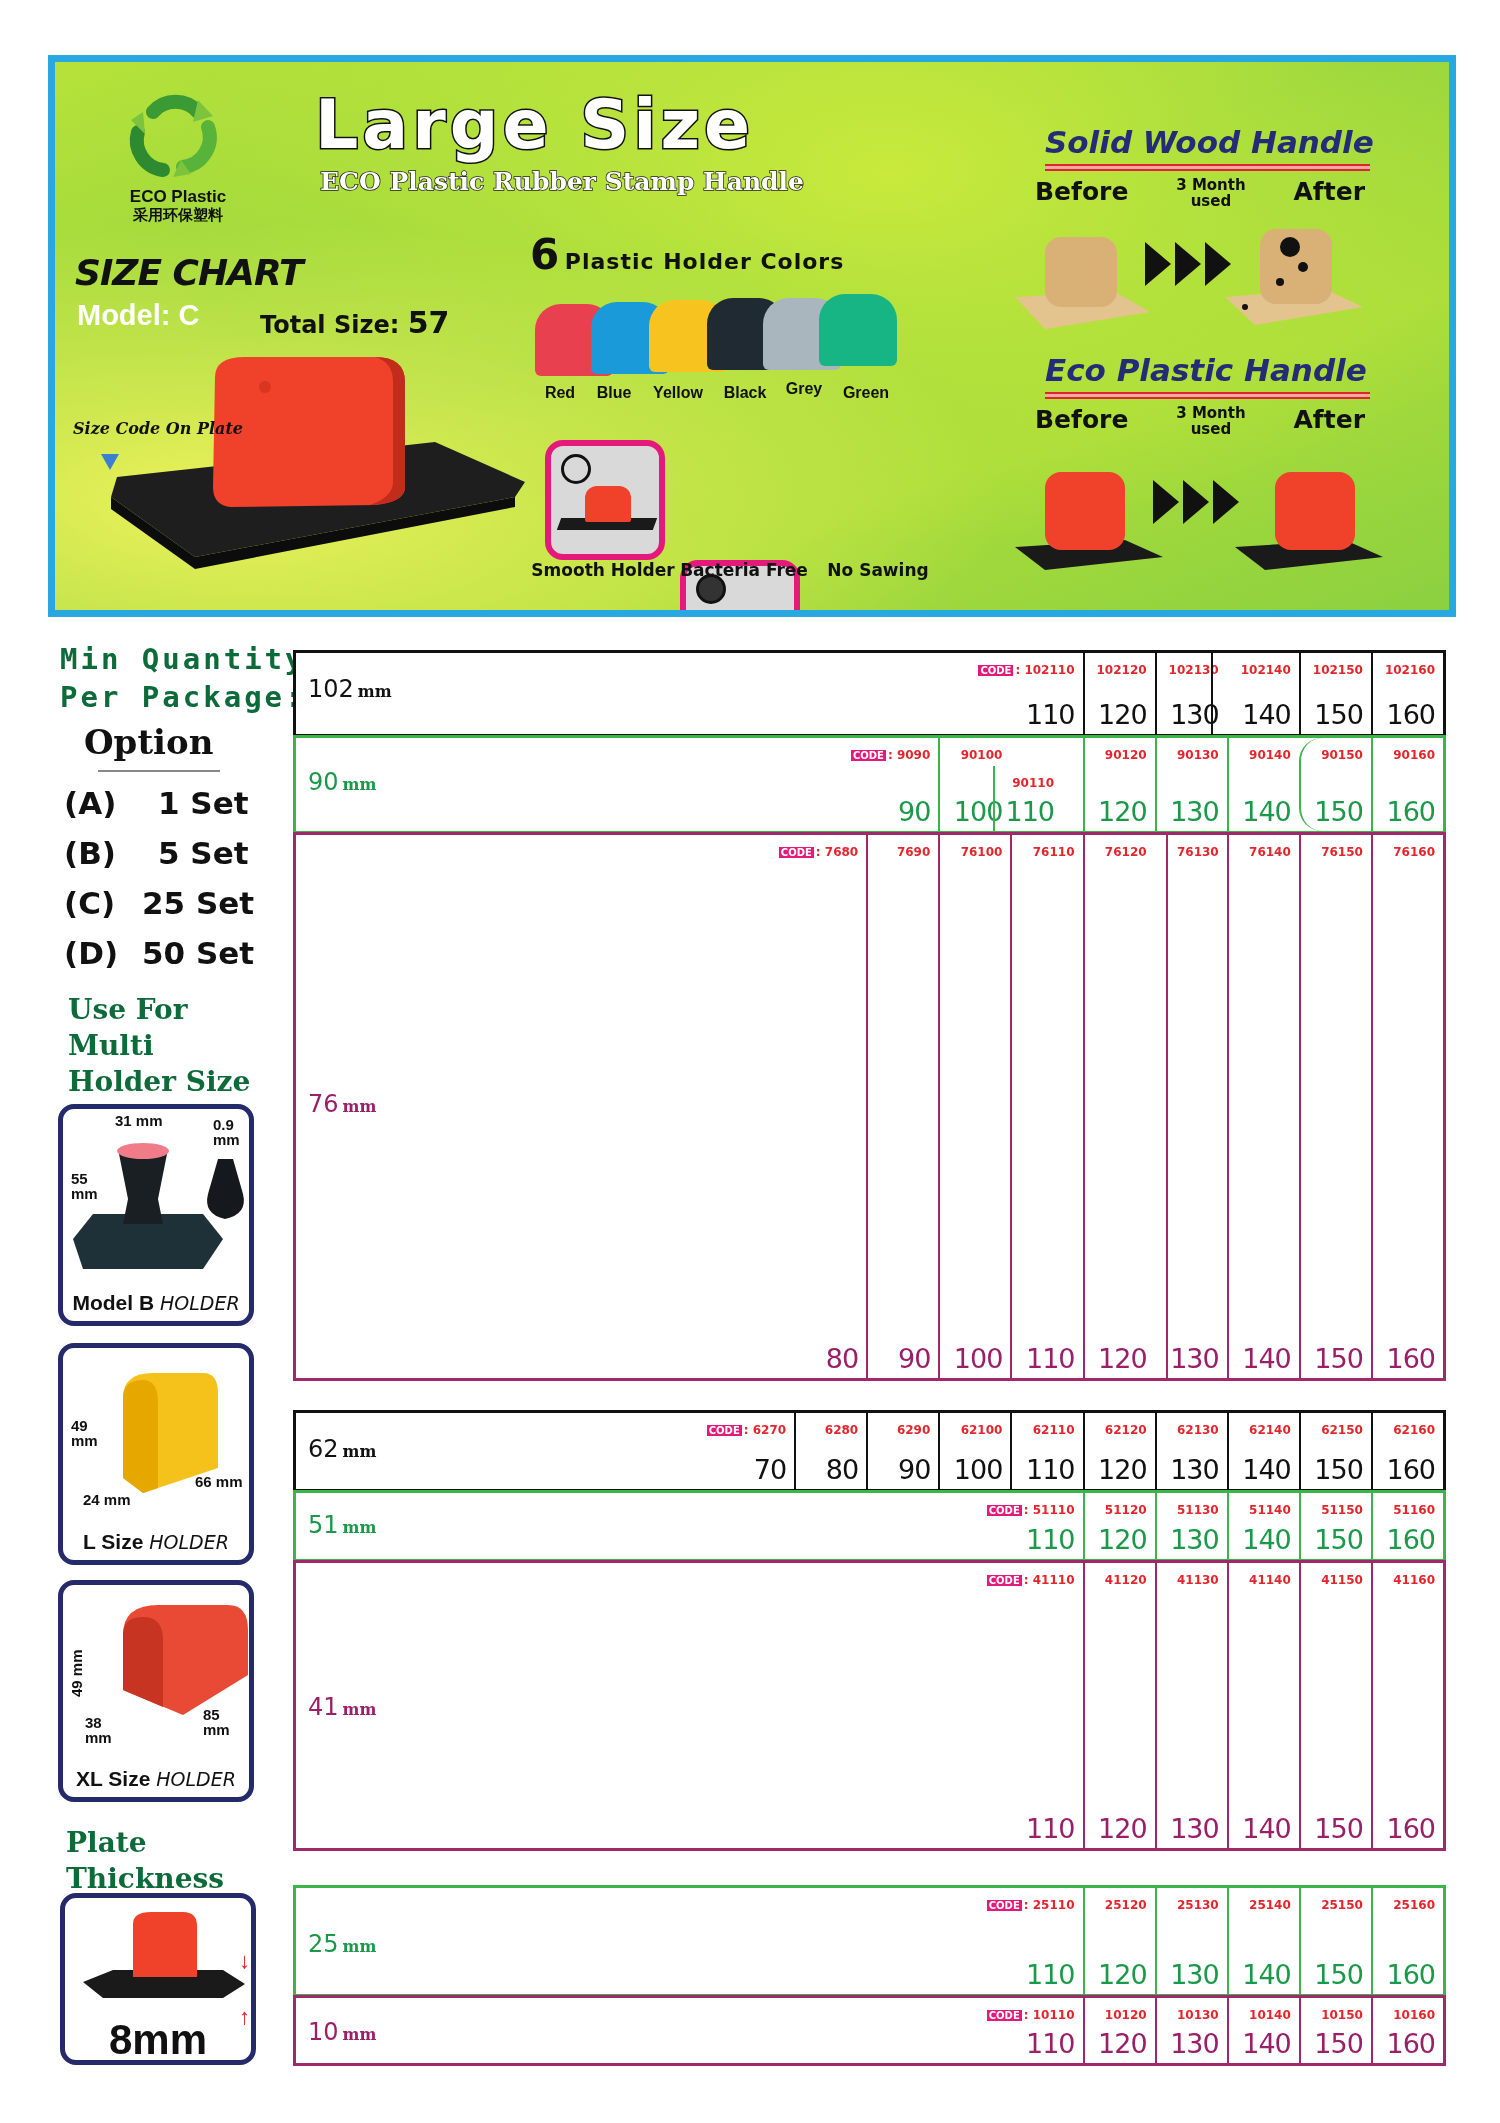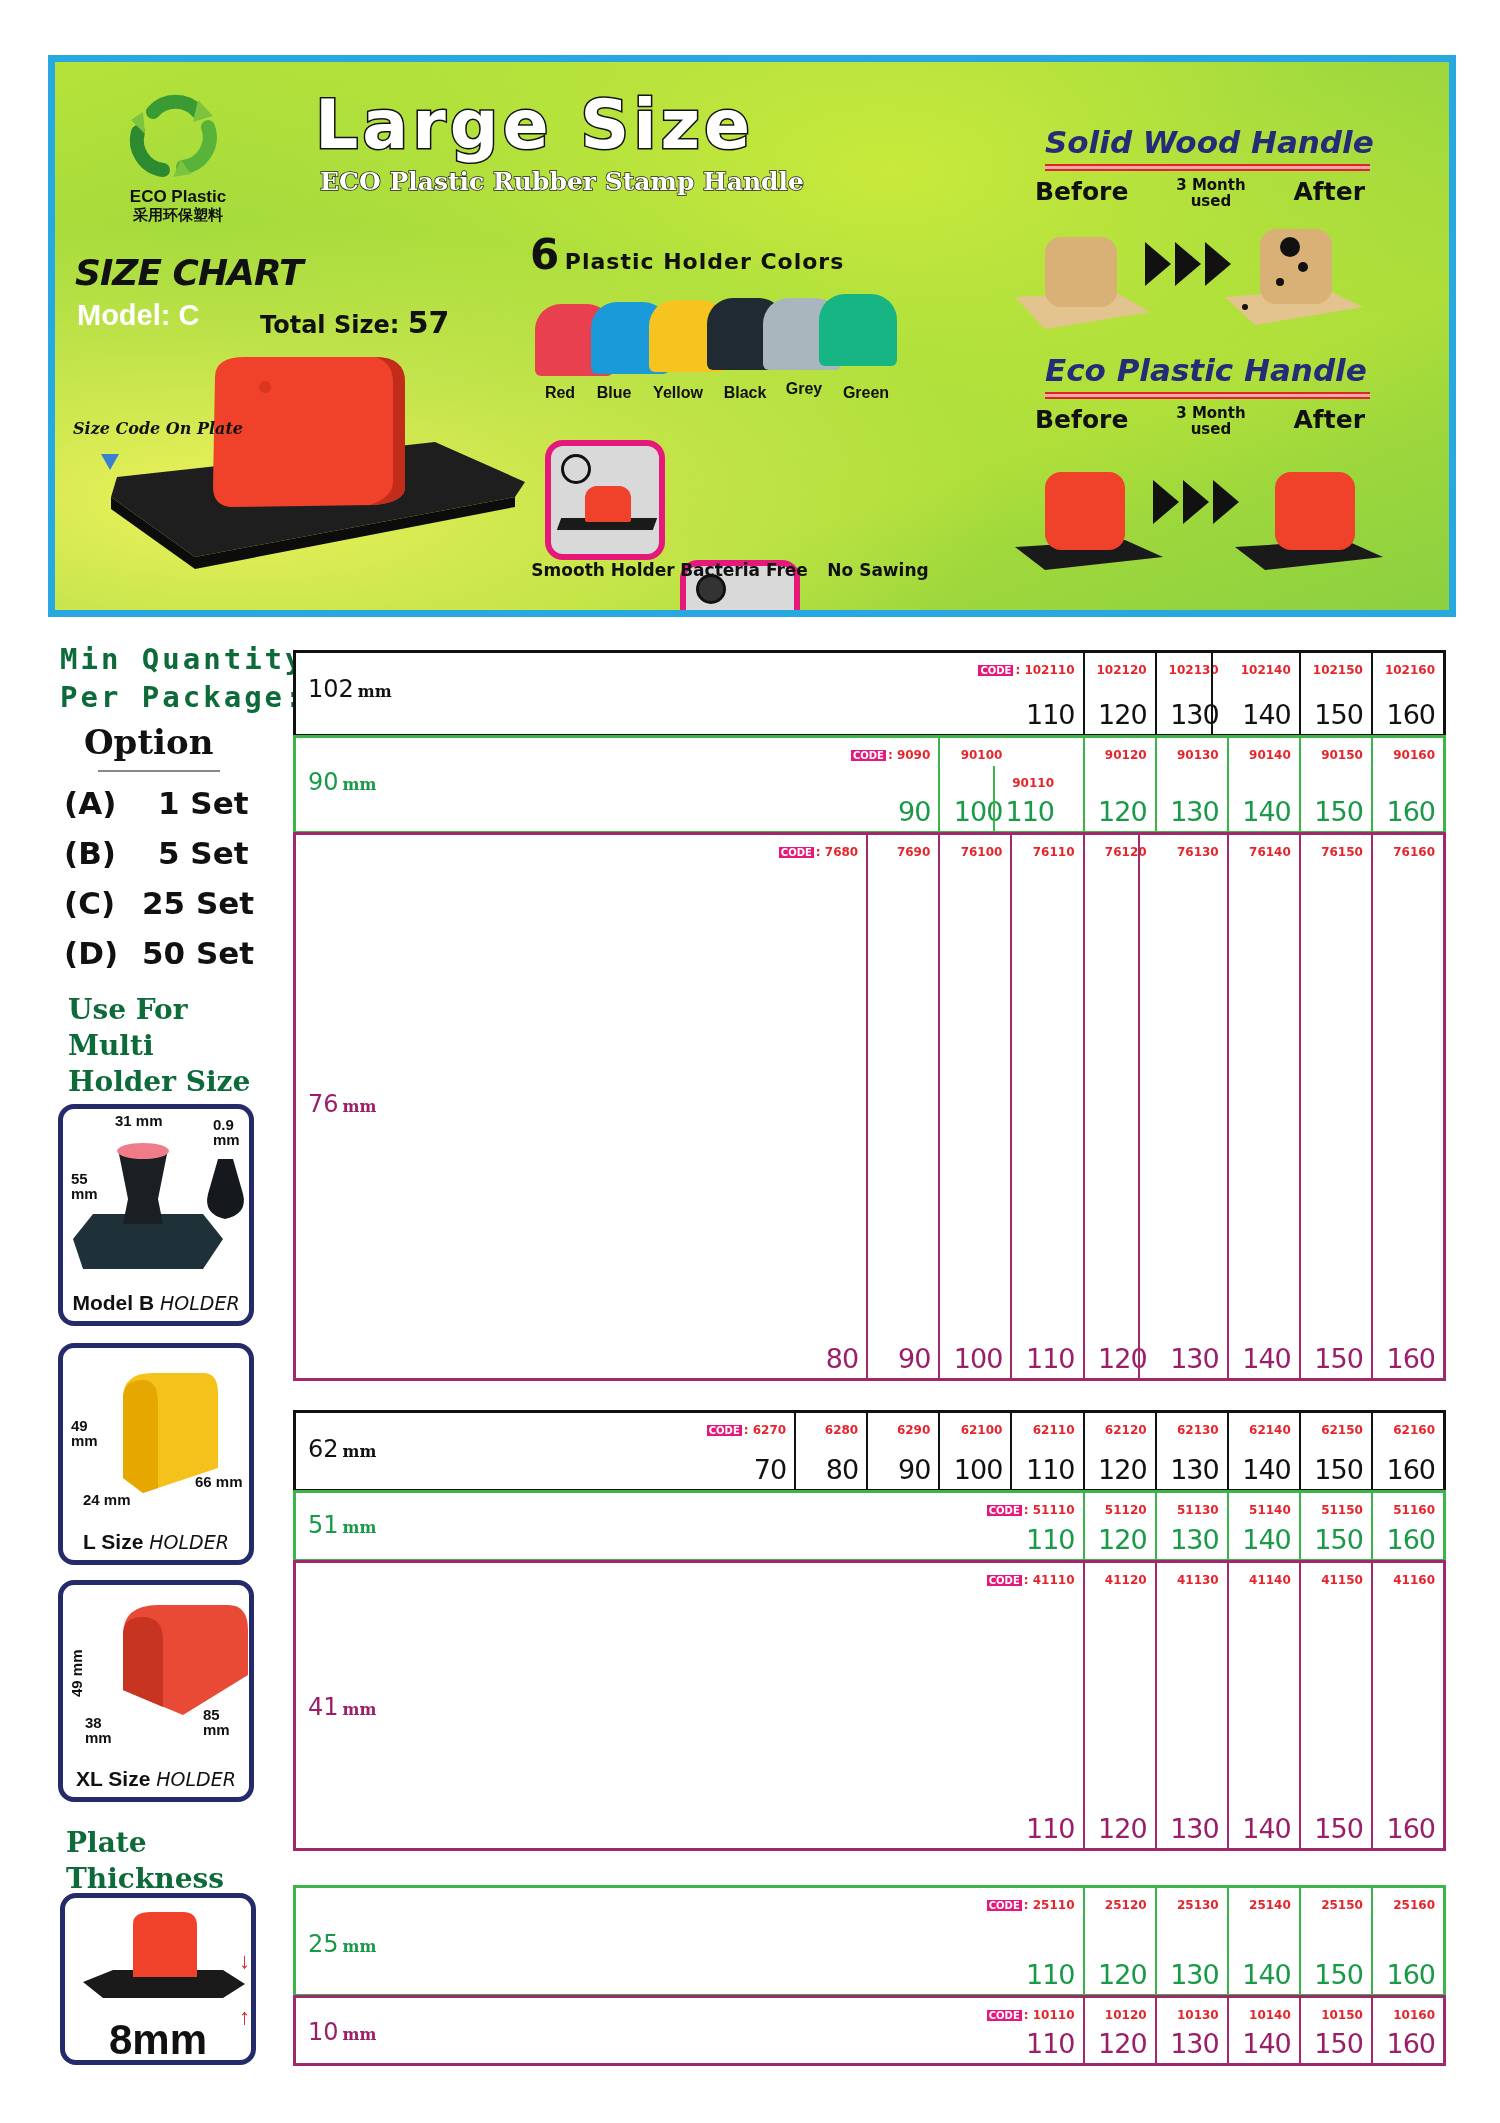--- a/index.html
+++ b/index.html
@@ -305,21 +305,21 @@
         <div class="size" style="color: rgb(26, 154, 72);">120</div>
       </div>
       <div class="cell" style="right: 216.3px; width: 72.1px; border-left: 2px solid rgb(59, 181, 74);">
         <div class="code"><span>90130</span></div>
         <div class="size" style="color: rgb(26, 154, 72);">130</div>
       </div>
       <div class="cell" style="right: 144.2px; width: 72.1px; border-left: 2px solid rgb(59, 181, 74);">
         <div class="code"><span>90140</span></div>
         <div class="size" style="color: rgb(26, 154, 72);">140</div>
       </div>
-      <div class="cell" style="right: 72.1px; width: 72.1px; border-left: 2px solid rgb(59, 181, 74);">
+      <div class="cell" style="right: 72.1px; width: 72.1px; border-left: 2px solid rgb(59, 181, 74); border-radius: 23px;">
         <div class="code"><span>90150</span></div>
         <div class="size" style="color: rgb(26, 154, 72);">150</div>
       </div>
       <div class="cell" style="right: 0px; width: 72.1px; border-left: 2px solid rgb(59, 181, 74);">
         <div class="code"><span>90160</span></div>
         <div class="size" style="color: rgb(26, 154, 72);">160</div>
       </div>
     </div>
     <div class="row" style="top: 832px; height: 549px; border: 3px solid rgb(160, 41, 108);">
       <div class="rlabel" style="top: 255px; color: rgb(155, 31, 104);"><span>76</span><b>mm</b></div>
@@ -336,21 +336,21 @@
         <div class="size" style="color: rgb(155, 31, 104);">100</div>
       </div>
       <div class="cell" style="right: 360.5px; width: 72.1px; border-left: 2px solid rgb(160, 41, 108);">
         <div class="code"><span>76110</span></div>
         <div class="size" style="color: rgb(155, 31, 104);">110</div>
       </div>
       <div class="cell" style="right: 288.4px; width: 72.1px; border-left: 2px solid rgb(160, 41, 108);">
         <div class="code"><span>76120</span></div>
         <div class="size" style="color: rgb(155, 31, 104);">120</div>
       </div>
-      <div class="cell" style="right: 216.3px; width: 89px; border-left: 2px solid rgb(160, 41, 108);">
+      <div class="cell" style="right: 216.3px; width: 61px; border-left: 2px solid rgb(160, 41, 108);">
         <div class="code"><span>76130</span></div>
         <div class="size" style="color: rgb(155, 31, 104);">130</div>
       </div>
       <div class="cell" style="right: 144.2px; width: 72.1px; border-left: 2px solid rgb(160, 41, 108);">
         <div class="code"><span>76140</span></div>
         <div class="size" style="color: rgb(155, 31, 104);">140</div>
       </div>
       <div class="cell" style="right: 72.1px; width: 72.1px; border-left: 2px solid rgb(160, 41, 108);">
         <div class="code"><span>76150</span></div>
         <div class="size" style="color: rgb(155, 31, 104);">150</div>

